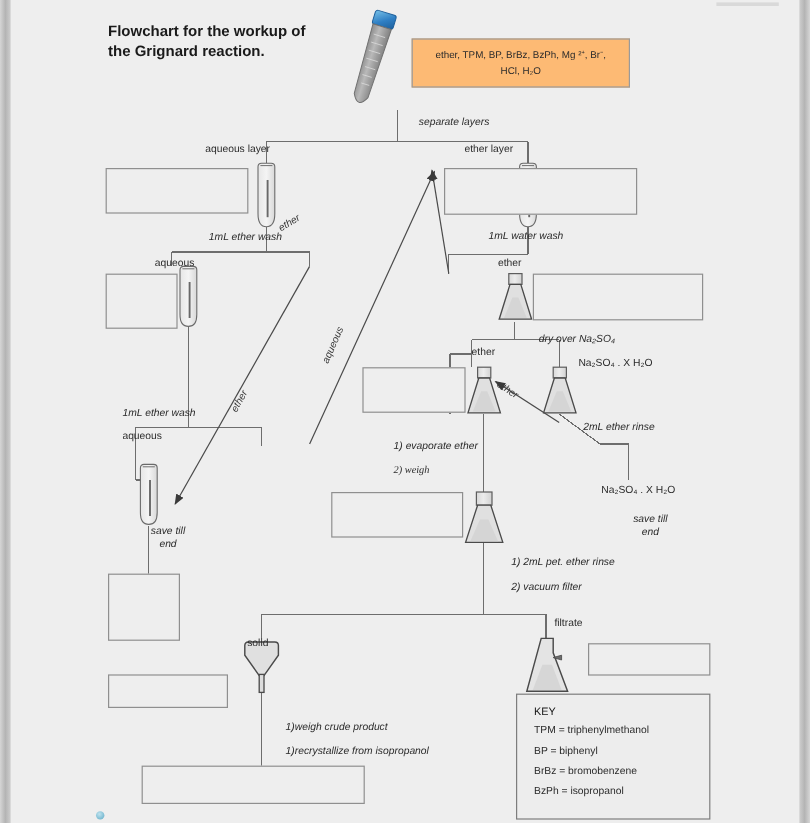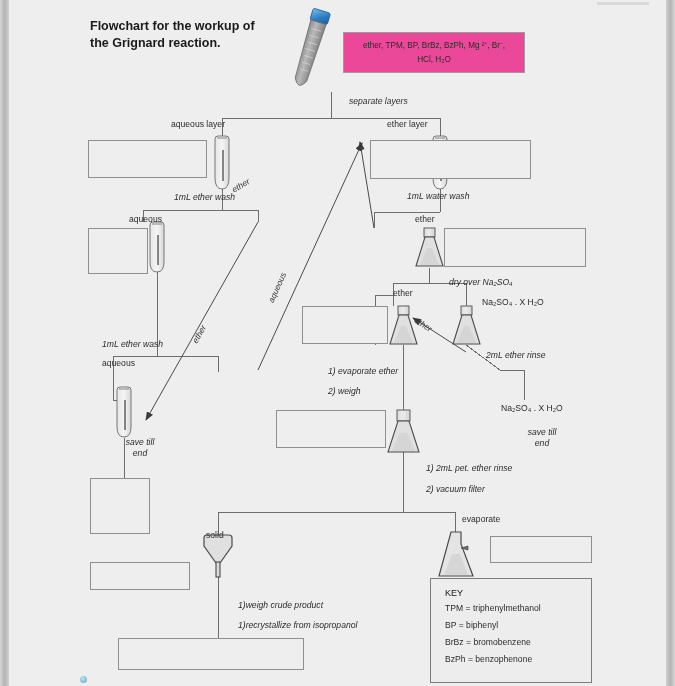--- a/index.html
+++ b/index.html
@@ -25,21 +25,21 @@
     font-size:12.5px;font-weight:bold;color:#1a1a1a;
     line-height:17px;text-align:justify;
   }
   .lbl{
     position:absolute;font-size:8.6px;color:#2b2b2b;
     white-space:nowrap;line-height:11px;margin-left:16px;
   }
   .lbl.it{font-style:italic;}
   .chem-box{
     position:absolute;left:343px;top:32px;width:182px;height:41px;
-    border:1px solid #9a9a9a;background:#ec4899;
+    border:1px solid #9a9a9a;background:#fdba74;
     display:flex;align-items:center;justify-content:center;
     font-size:8.2px;color:#2b2b2b;text-align:center;line-height:14px;padding:0 4px;
     box-sizing:border-box;
   }
   .chem-box span{display:block;}
   .blank{
     position:absolute;border:1px solid #8f8f8f;background:#eeeeee;box-sizing:border-box;
   }
   .keybox{
     position:absolute;left:430px;top:578px;width:162px;height:105px;
@@ -249,27 +249,27 @@
   <div class="lbl it" style="left:433px;top:277px;">dry over Na₂SO₄</div>
   <div class="lbl" style="left:466px;top:297px;">Na₂SO₄ . X H₂O</div>
   <div class="lbl" style="left:377px;top:288px;">ether</div>
   <div class="lbl it" style="left:470px;top:350px;">2mL ether rinse</div>
 
   <div class="lbl" style="left:485px;top:403px;">Na₂SO₄ . X H₂O</div>
   <div class="lbl it" style="left:505px;top:427px;width:42px;text-align:center;">save till</div>
   <div class="lbl it" style="left:505px;top:438px;width:42px;text-align:center;">end</div>
 
   <div class="lbl it" style="left:312px;top:366px;text-align:right;">1) evaporate ether</div>
-  <div class="lbl it" style="left:312px;top:386px;">2) weigh</div>
+  <div class="lbl it" style="left:312px;top:386px;font-family:Liberation Serif, serif;">2) weigh</div>
 
   <div class="lbl it" style="left:410px;top:463px;">1) 2mL pet. ether rinse</div>
   <div class="lbl it" style="left:410px;top:484px;">2) vacuum filter</div>
 
   <div class="lbl" style="left:190px;top:530px;">solid</div>
-  <div class="lbl" style="left:446px;top:514px;">evaporate</div>
+  <div class="lbl" style="left:446px;top:514px;">filtrate</div>
 
   <div class="lbl it" style="left:222px;top:600px;">1)weigh crude product</div>
   <div class="lbl it" style="left:222px;top:620px;">1)recrystallize from isopropanol</div>
 
   <div class="rot-lbl" style="left:230px;top:186px;transform:rotate(-31deg);">ether</div>
   <div class="rot-lbl" style="left:190px;top:340px;transform:rotate(-61deg);">ether</div>
   <div class="rot-lbl" style="left:266px;top:300px;transform:rotate(-66deg);">aqueous</div>
   <div class="rot-lbl" style="left:418px;top:315px;transform:rotate(33deg);">ether</div>
 
   <div class="blank" style="left:88px;top:140px;width:119px;height:38px;"></div>
@@ -281,17 +281,17 @@
   <div class="blank" style="left:90px;top:478px;width:60px;height:56px;"></div>
   <div class="blank" style="left:90px;top:562px;width:100px;height:28px;"></div>
   <div class="blank" style="left:118px;top:638px;width:186px;height:32px;"></div>
   <div class="blank" style="left:490px;top:536px;width:102px;height:27px;"></div>
 
   <div class="keybox">
     <div class="kt">KEY</div>
     <div class="kr">TPM = triphenylmethanol</div>
     <div class="kr">BP = biphenyl</div>
     <div class="kr">BrBz = bromobenzene</div>
-    <div class="kr">BzPh = benzophenone</div>
+    <div class="kr">BzPh = isopropanol</div>
   </div>
 
   <div class="bluedot"></div>
 </div>
 
 </body></html>

